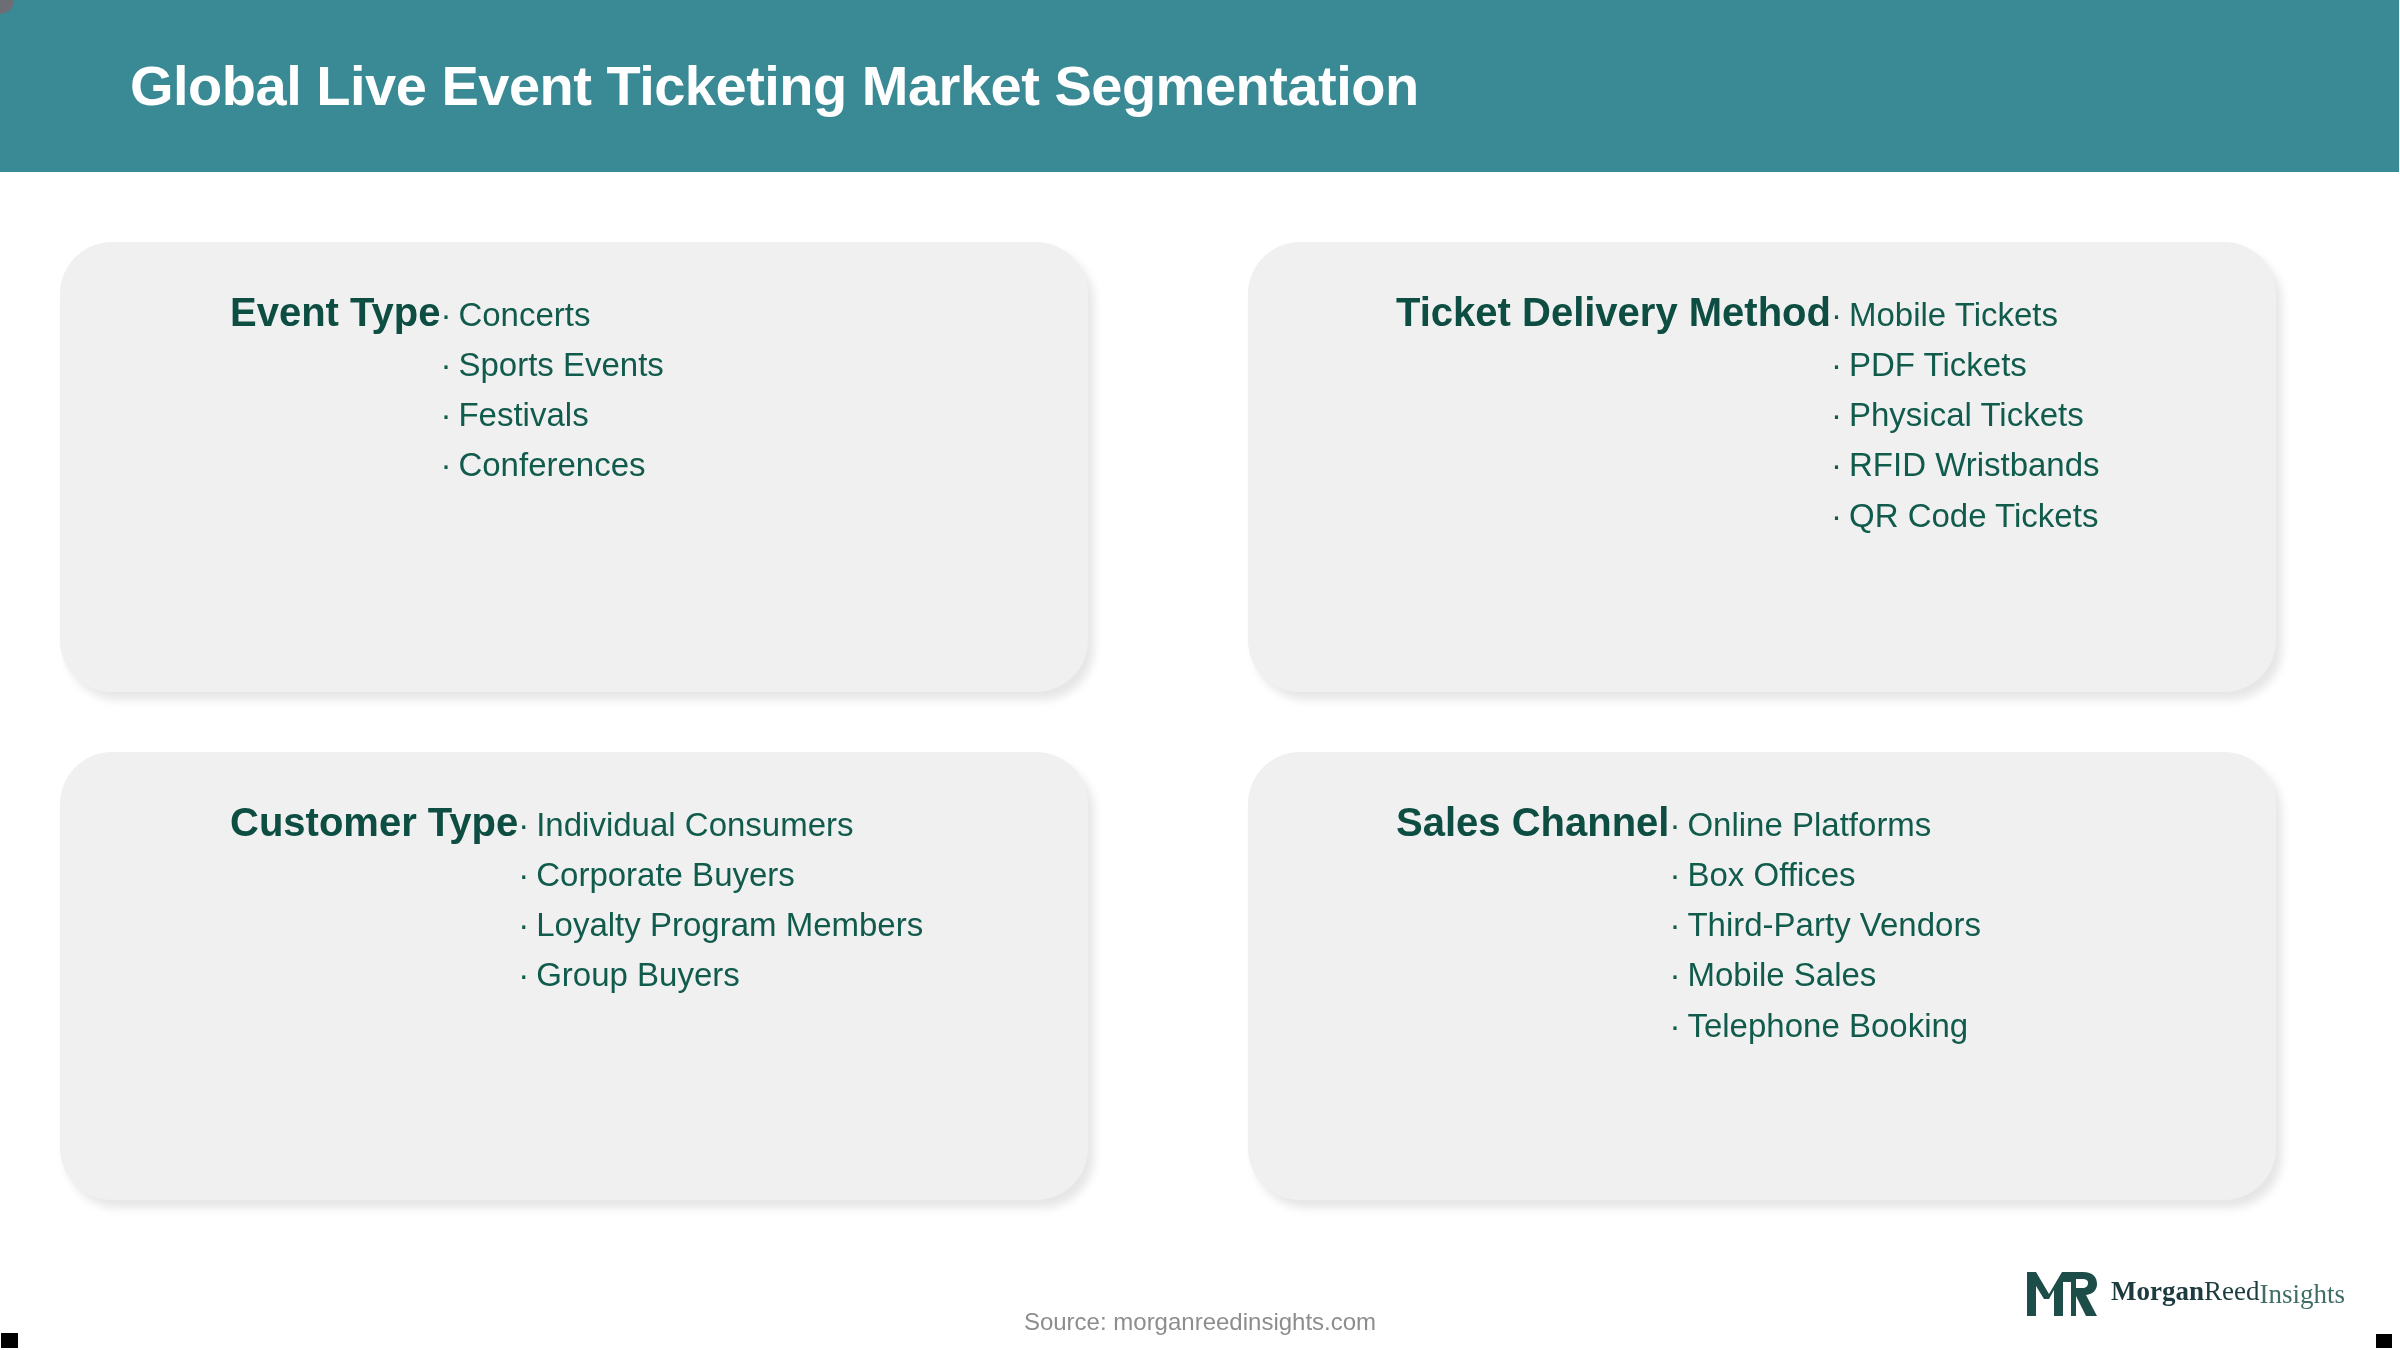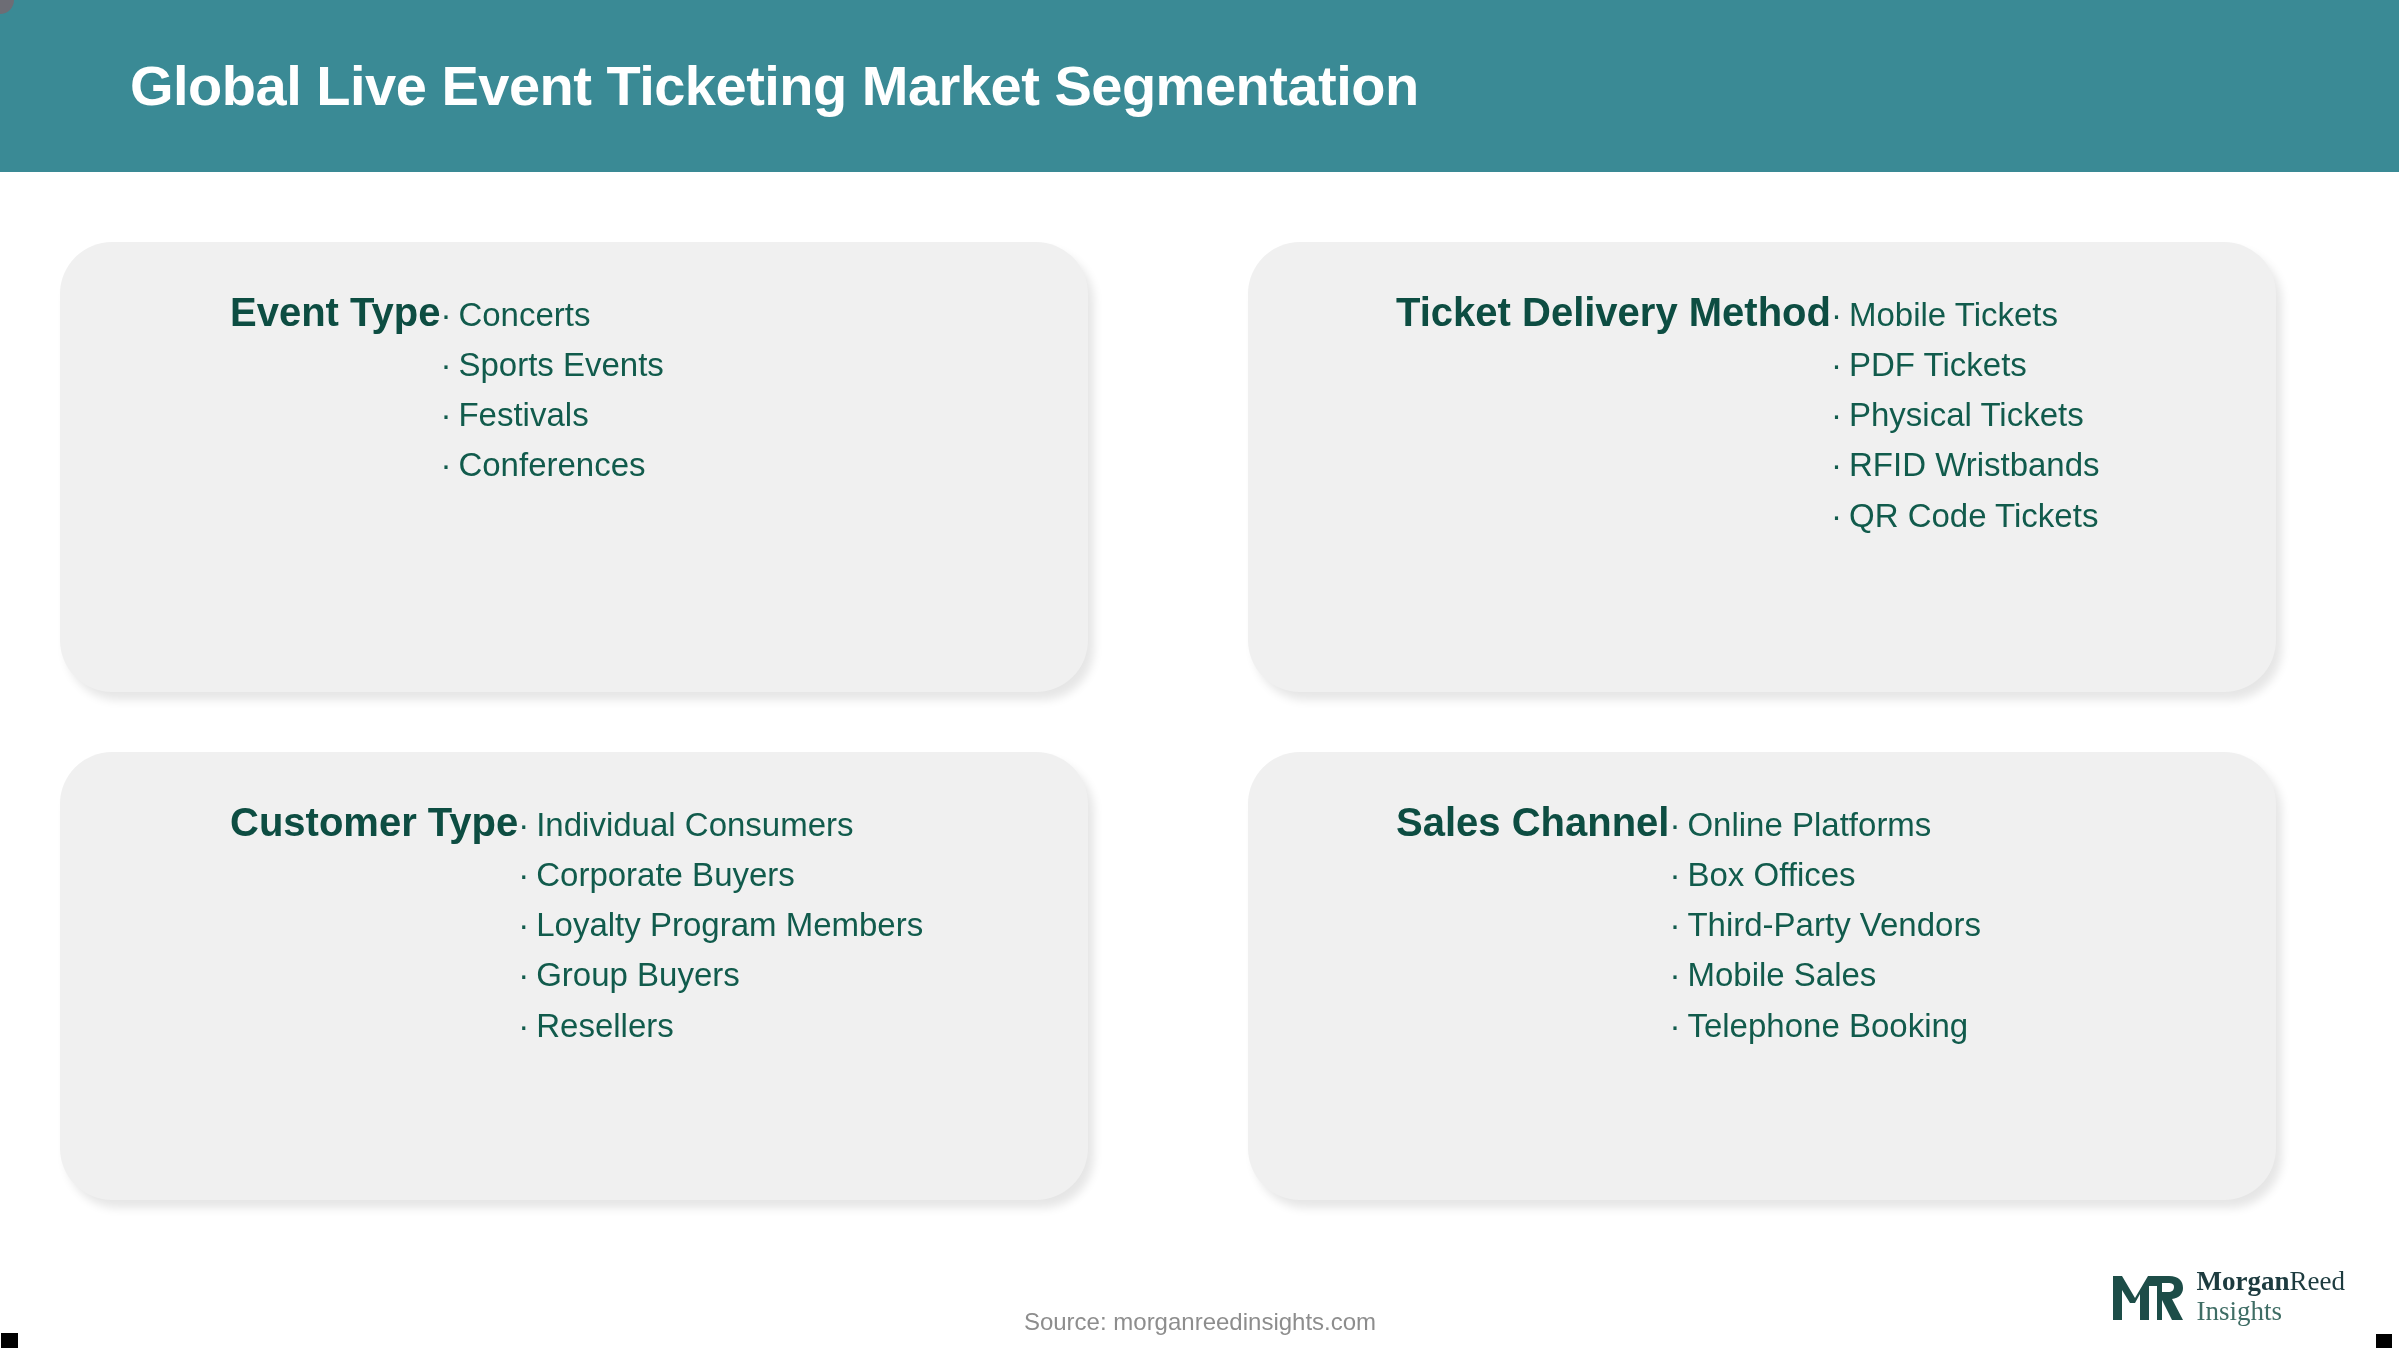--- a/index.html
+++ b/index.html
@@ -127,21 +127,21 @@
   
   .logo {
     position: absolute;
     right: 55px;
     top: 1268px;
     display: flex;
     align-items: center;
     gap: 12px;
   }
   .logo-mark { width: 74px; height: 50px; display: block; }
-  .logo-words { display: flex; flex-direction: column; line-height: 1.0; }
+  .logo-words { display: flex; flex-direction: row; line-height: 1.0; }
   .logo-line1 {
     font-family: "Liberation Serif", serif;
     font-size: 27px;
     color: #1d3b3f;
     white-space: nowrap;
   }
   .logo-line1 b { font-weight: bold; }
   .logo-line2 {
     font-family: "Liberation Serif", serif;
     font-size: 27px;
@@ -196,21 +196,20 @@
       </ul>
     </div>
 
     <div class="card">
       <div class="card-title">Customer Type</div>
       <ul class="card-list">
         <li><span class="bullet">·</span><span>Individual Consumers</span></li>
         <li><span class="bullet">·</span><span>Corporate Buyers</span></li>
         <li><span class="bullet">·</span><span>Loyalty Program Members</span></li>
         <li><span class="bullet">·</span><span>Group Buyers</span></li>
-        <li><span class="bullet">·</span><span>Resellers</span></li>
       </ul>
     </div>
 
     <div class="card right">
       <div class="card-title">Sales Channel</div>
       <ul class="card-list">
         <li><span class="bullet">·</span><span>Online Platforms</span></li>
         <li><span class="bullet">·</span><span>Box Offices</span></li>
         <li><span class="bullet">·</span><span>Third-Party Vendors</span></li>
         <li><span class="bullet">·</span><span>Mobile Sales</span></li>

